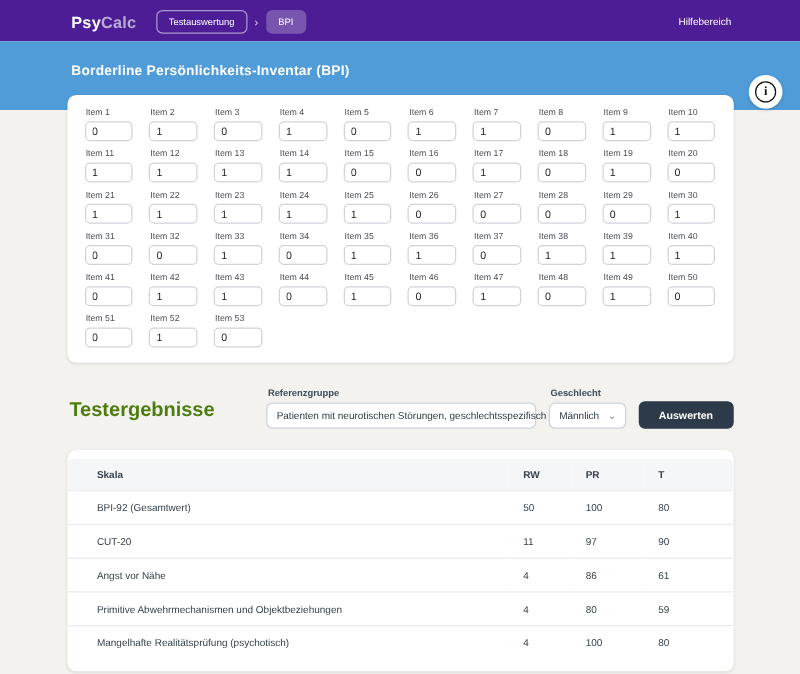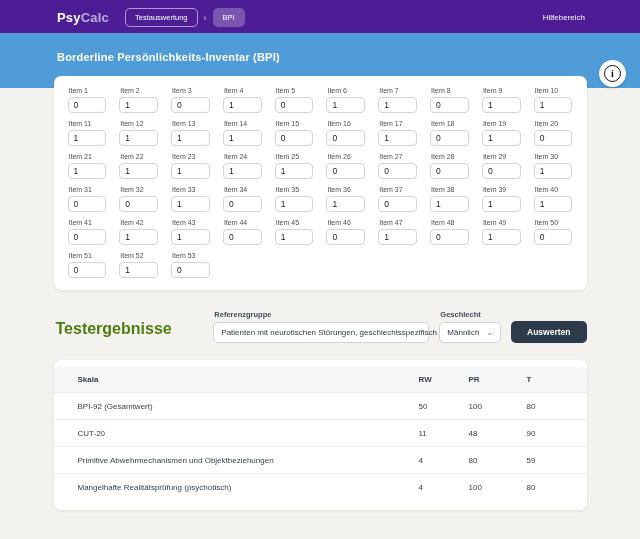--- a/index.html
+++ b/index.html
@@ -387,22 +387,28 @@
       <tbody>
           <tr>
             <td>BPI-92 (Gesamtwert)</td>
             <td>50</td>
             <td>100</td>
             <td>80</td>
           </tr>
           <tr>
             <td>CUT-20</td>
             <td>11</td>
-            <td>48</td>
+            <td>97</td>
             <td>90</td>
+          </tr>
+          <tr>
+            <td>Angst vor Nähe</td>
+            <td>4</td>
+            <td>86</td>
+            <td>61</td>
           </tr>
           <tr>
             <td>Primitive Abwehrmechanismen und Objektbeziehungen</td>
             <td>4</td>
             <td>80</td>
             <td>59</td>
           </tr>
           <tr>
             <td>Mangelhafte Realitätsprüfung (psychotisch)</td>
             <td>4</td>

